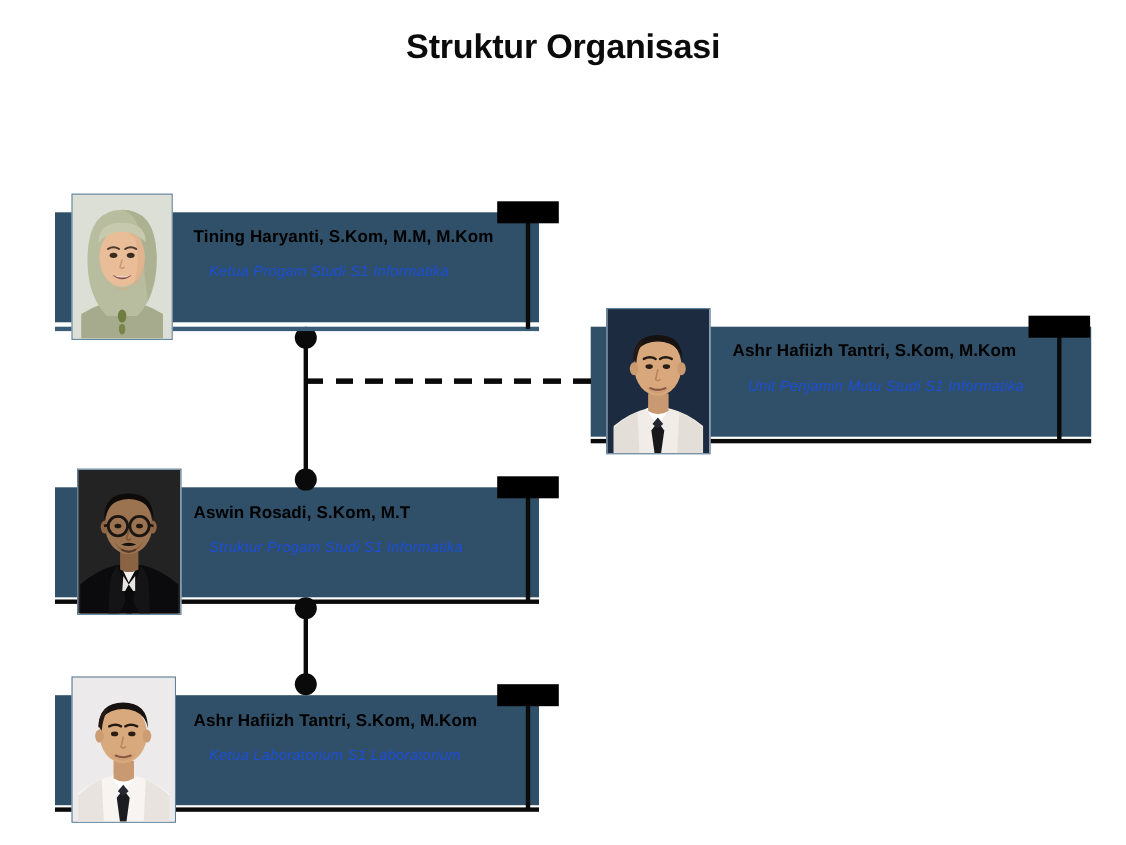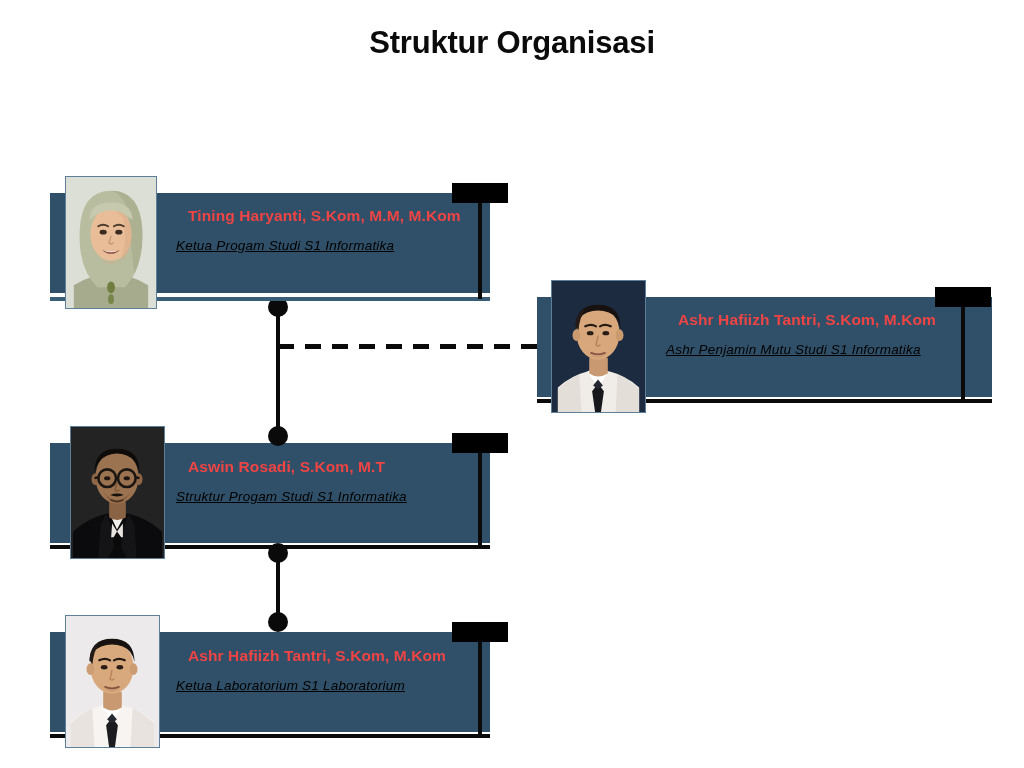--- a/index.html
+++ b/index.html
@@ -98,35 +98,34 @@
     width: 100%;
     height: 100%;
   }
 
   
   .card-text {
     position: absolute;
     z-index: 8;
   }
   .person-name {
-    color: #ef4444;
+    color: #000000;
     font-weight: bold;
     font-size: 15.5px;
     letter-spacing: 0.1px;
     white-space: nowrap;
-    margin: 0 0 13px 12px;
+    margin: 0 0 13px 0;
   }
   .person-role {
-    color: #000000;
+    color: #1d4ed8;
     font-style: italic;
     font-size: 13.5px;
     letter-spacing: 0.2px;
     white-space: nowrap;
-    margin: 0;
-    text-decoration: underline;
+    margin: 14px;
   }
 
   
   .conn-vline {
     position: absolute;
     background: #0a0a0a;
     width: 4px;
     z-index: 3;
   }
   .conn-dot {
@@ -264,21 +263,21 @@
 
           <path d="M40 73 Q47 76 54 73" stroke="#8a5644" stroke-width="2" fill="none" stroke-linecap="round"></path>
 
           <path d="M34 70 Q47 82 60 70 Q47 86 34 70 Z" fill="#c4906a" opacity="0.45"></path>
         </svg>
       </div>
     </div>
 
     <div class="card-text" style="left:666px; top:311px;">
       <p class="person-name">Ashr Hafiizh Tantri, S.Kom, M.Kom</p>
-      <p class="person-role">Ashr Penjamin Mutu Studi S1 Informatika</p>
+      <p class="person-role">Unit Penjamin Mutu Studi S1 Informatika</p>
     </div>
   </div>
 
   <div class="card-unit">
 
     <div class="card-panel" style="left:50px; top:443px; width:440px; height:100px;"></div>
 
     <div class="card-baseline" style="left:50px; top:545px; width:440px;"></div>
 
     <div class="card-flag" style="left:452px; top:433px; width:56px; height:20px;"></div>

